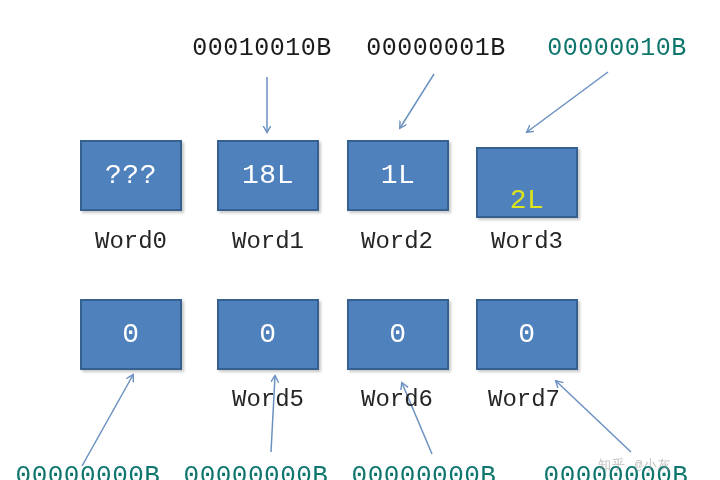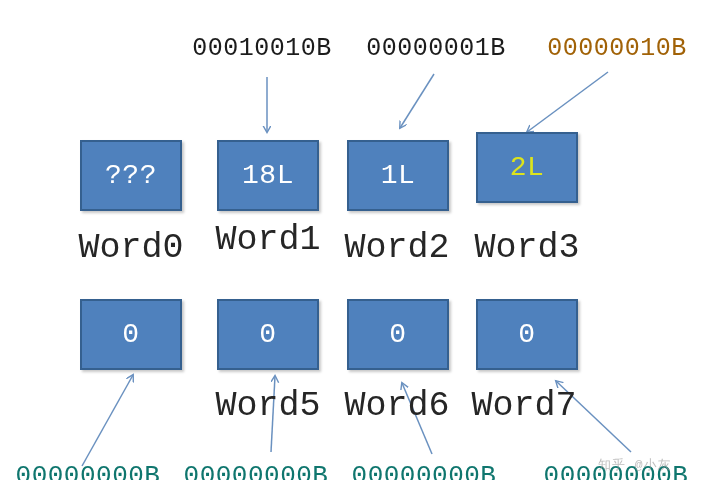--- a/index.html
+++ b/index.html
@@ -9,36 +9,36 @@
     background:#ffffff;
     overflow:hidden;
     font-family:Liberation Mono, monospace;
     margin-top:20px;
   }
   .abs{position:absolute;}
   .ctr{transform:translateX(-50%);white-space:nowrap;}
   .top-label{
     top:14px;font-size:25px;letter-spacing:0.5px;color:#1c1c1c;
   }
-  .top-label.red{color:#a16207;}
+  .top-label.red{color:#0f766e;}
   .mem-box{
     position:absolute;
     width:102px;height:71px;
     background:#4f81bd;
     border:2.5px solid #35608f;
     box-sizing:border-box;
     box-shadow:1.5px 2px 2.5px rgba(0,0,0,0.22);
     display:flex;align-items:center;justify-content:center;
   }
   .mem-value{
     font-size:28px;color:#ffffff;letter-spacing:0.5px;
   }
   .mem-value.yellow{color:#dde41c;}
   .word-label{
-    font-size:35px;color:#262626;
+    font-size:24px;color:#262626;
   }
   .bottom-label{
     top:441px;font-size:26px;letter-spacing:0.5px;color:#0f766e;
   }
   #arrows{position:absolute;left:0;top:0;width:720px;height:480px;pointer-events:none;}
   .watermark{
     left:598px;top:436px;
     font-size:13px;
     color:rgba(150,150,150,0.62);
     letter-spacing:1px;
@@ -71,26 +71,26 @@
 
   <div class="mem-box" style="left:80px;top:120px;">
     <span class="mem-value">???</span>
   </div>
   <div class="mem-box" style="left:217px;top:120px;">
     <span class="mem-value">18L</span>
   </div>
   <div class="mem-box" style="left:347px;top:120px;">
     <span class="mem-value">1L</span>
   </div>
-  <div class="mem-box" style="left:476px;top:112px;">
+  <div class="mem-box" style="left:476px;top:127px;align-items:flex-end;">
     <span class="mem-value yellow">2L</span>
   </div>
 
   <div class="abs ctr word-label" style="left:131px;top:208px;">Word0</div>
-  <div class="abs ctr word-label" style="left:268px;top:200px;text-align:right;">Word1</div>
+  <div class="abs ctr word-label" style="left:268px;top:208px;text-align:right;">Word1</div>
   <div class="abs ctr word-label" style="left:397px;top:208px;">Word2</div>
   <div class="abs ctr word-label" style="left:527px;top:208px;text-align:right;">Word3</div>
 
   <div class="mem-box" style="left:80px;top:279px;">
     <span class="mem-value">0</span>
   </div>
   <div class="mem-box" style="left:217px;top:279px;">
     <span class="mem-value">0</span>
   </div>
   <div class="mem-box" style="left:347px;top:279px;">

